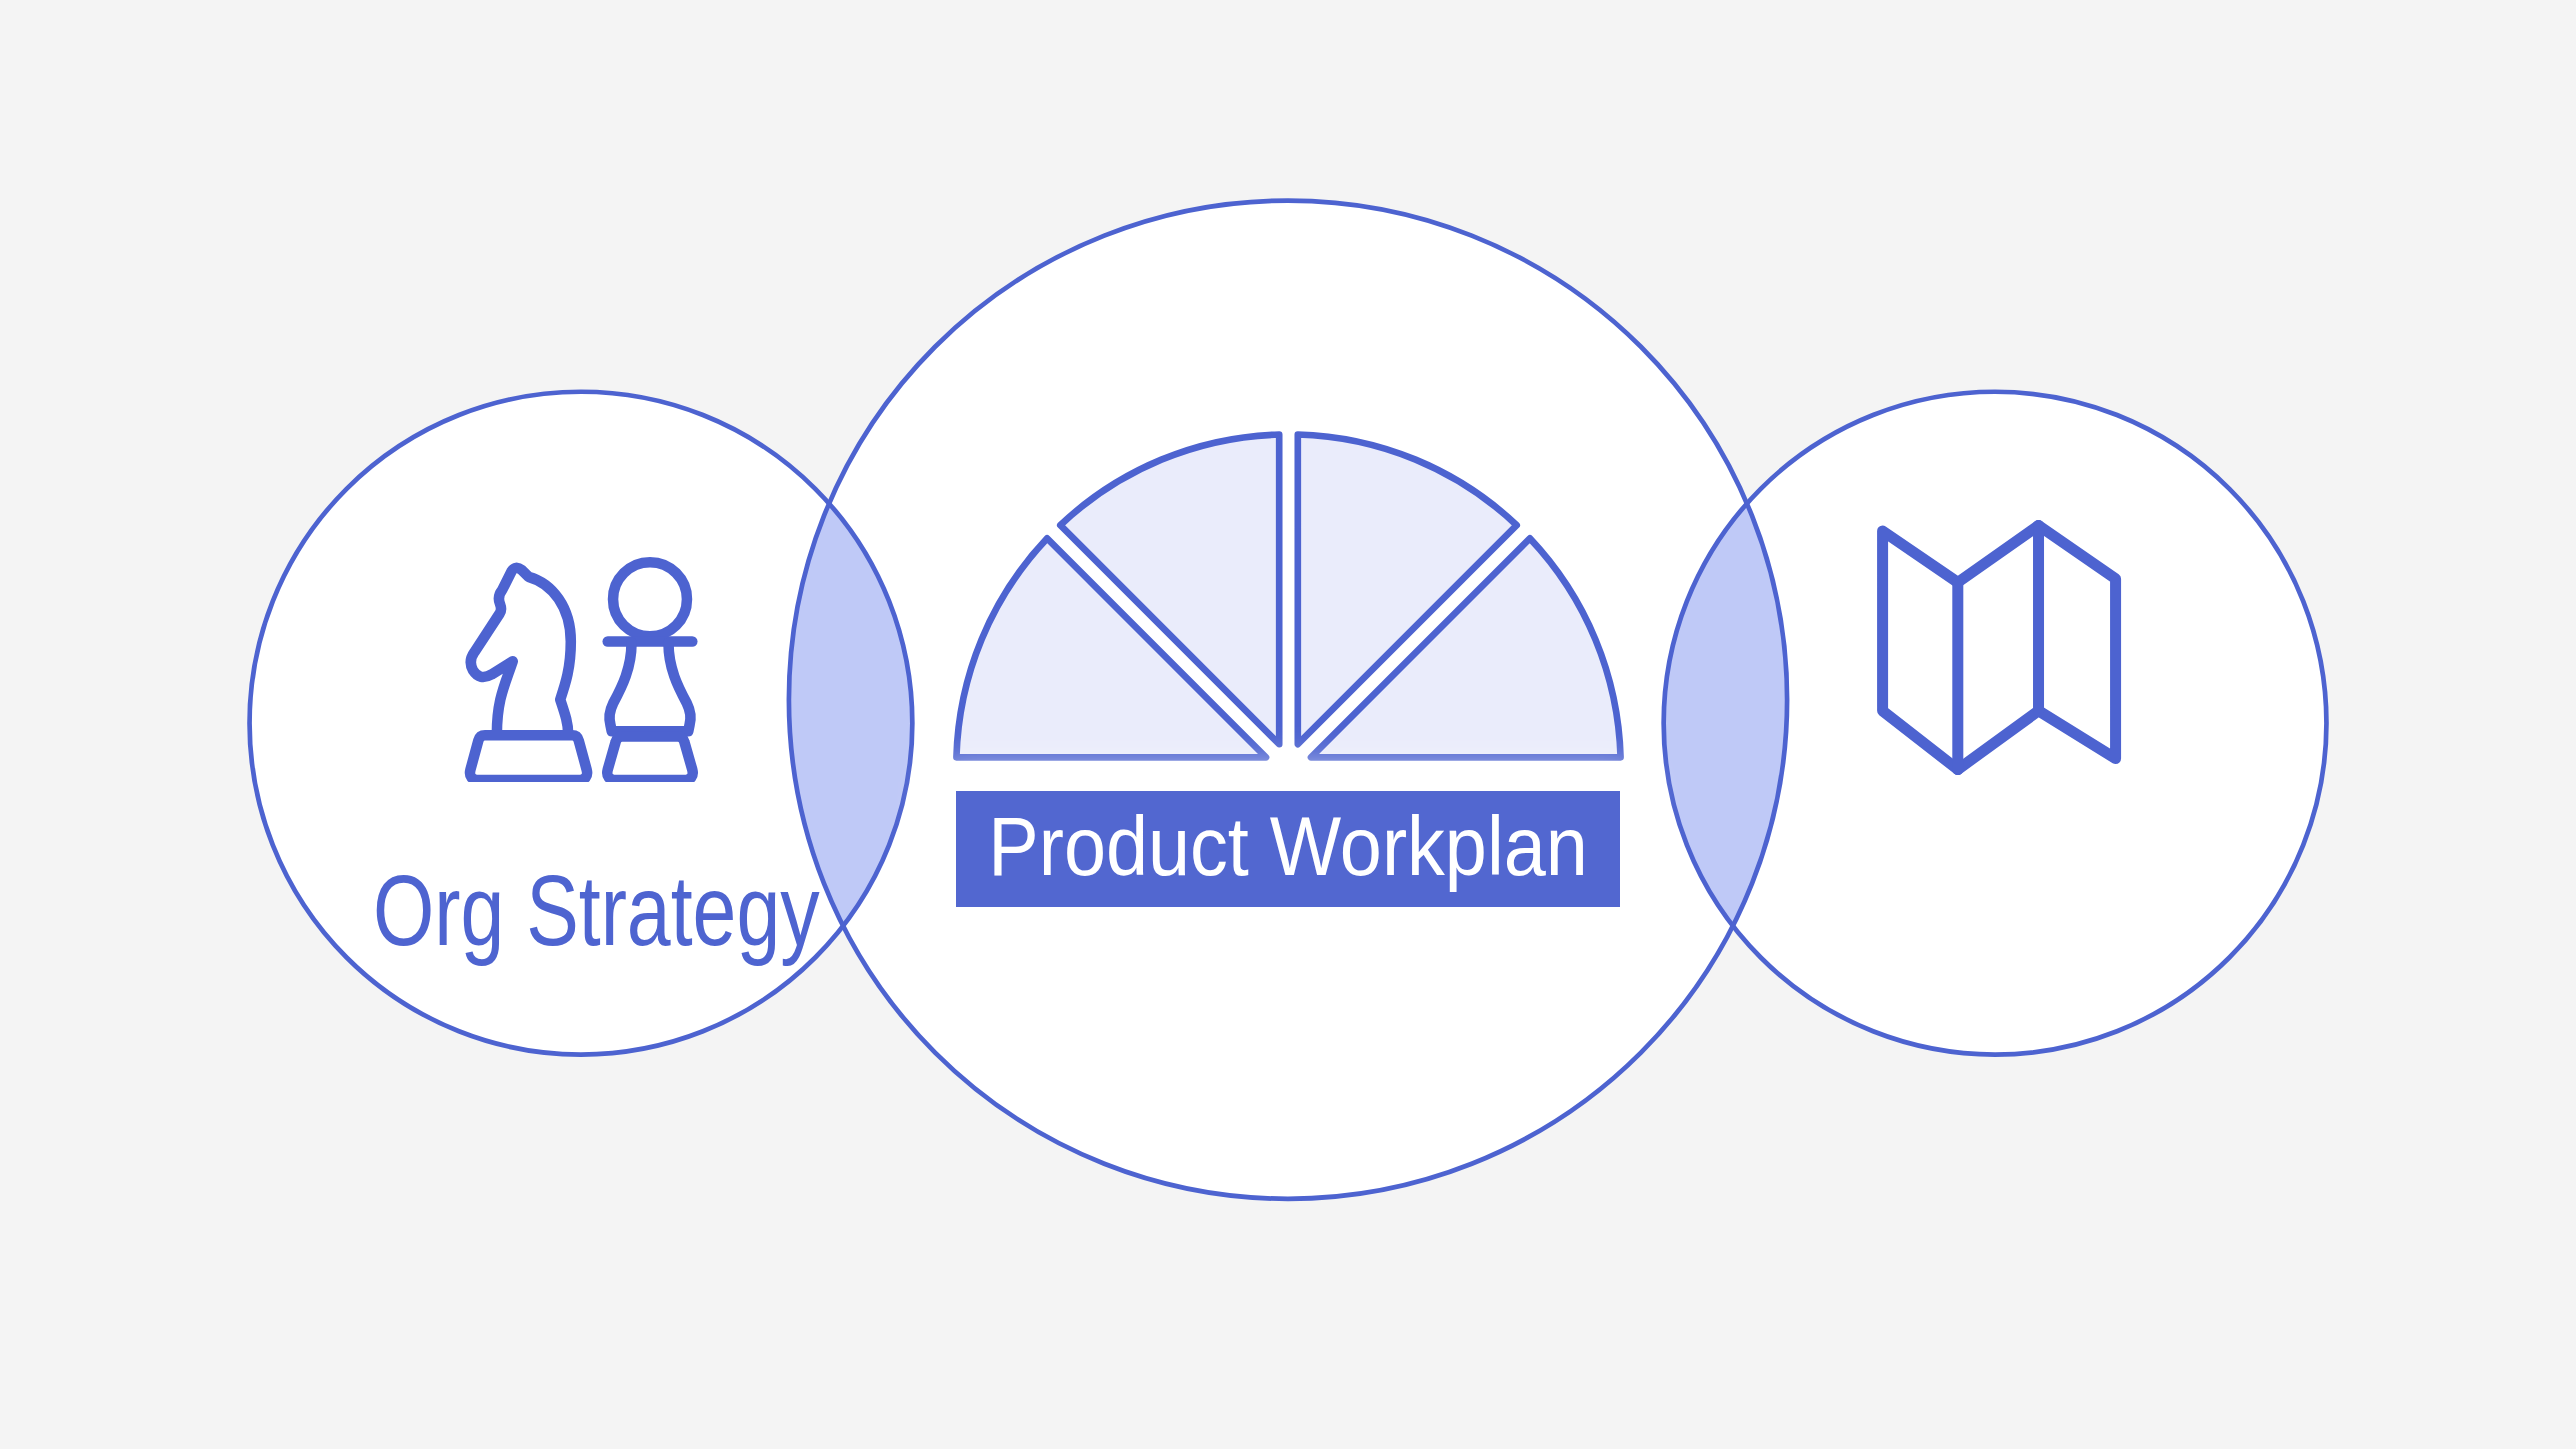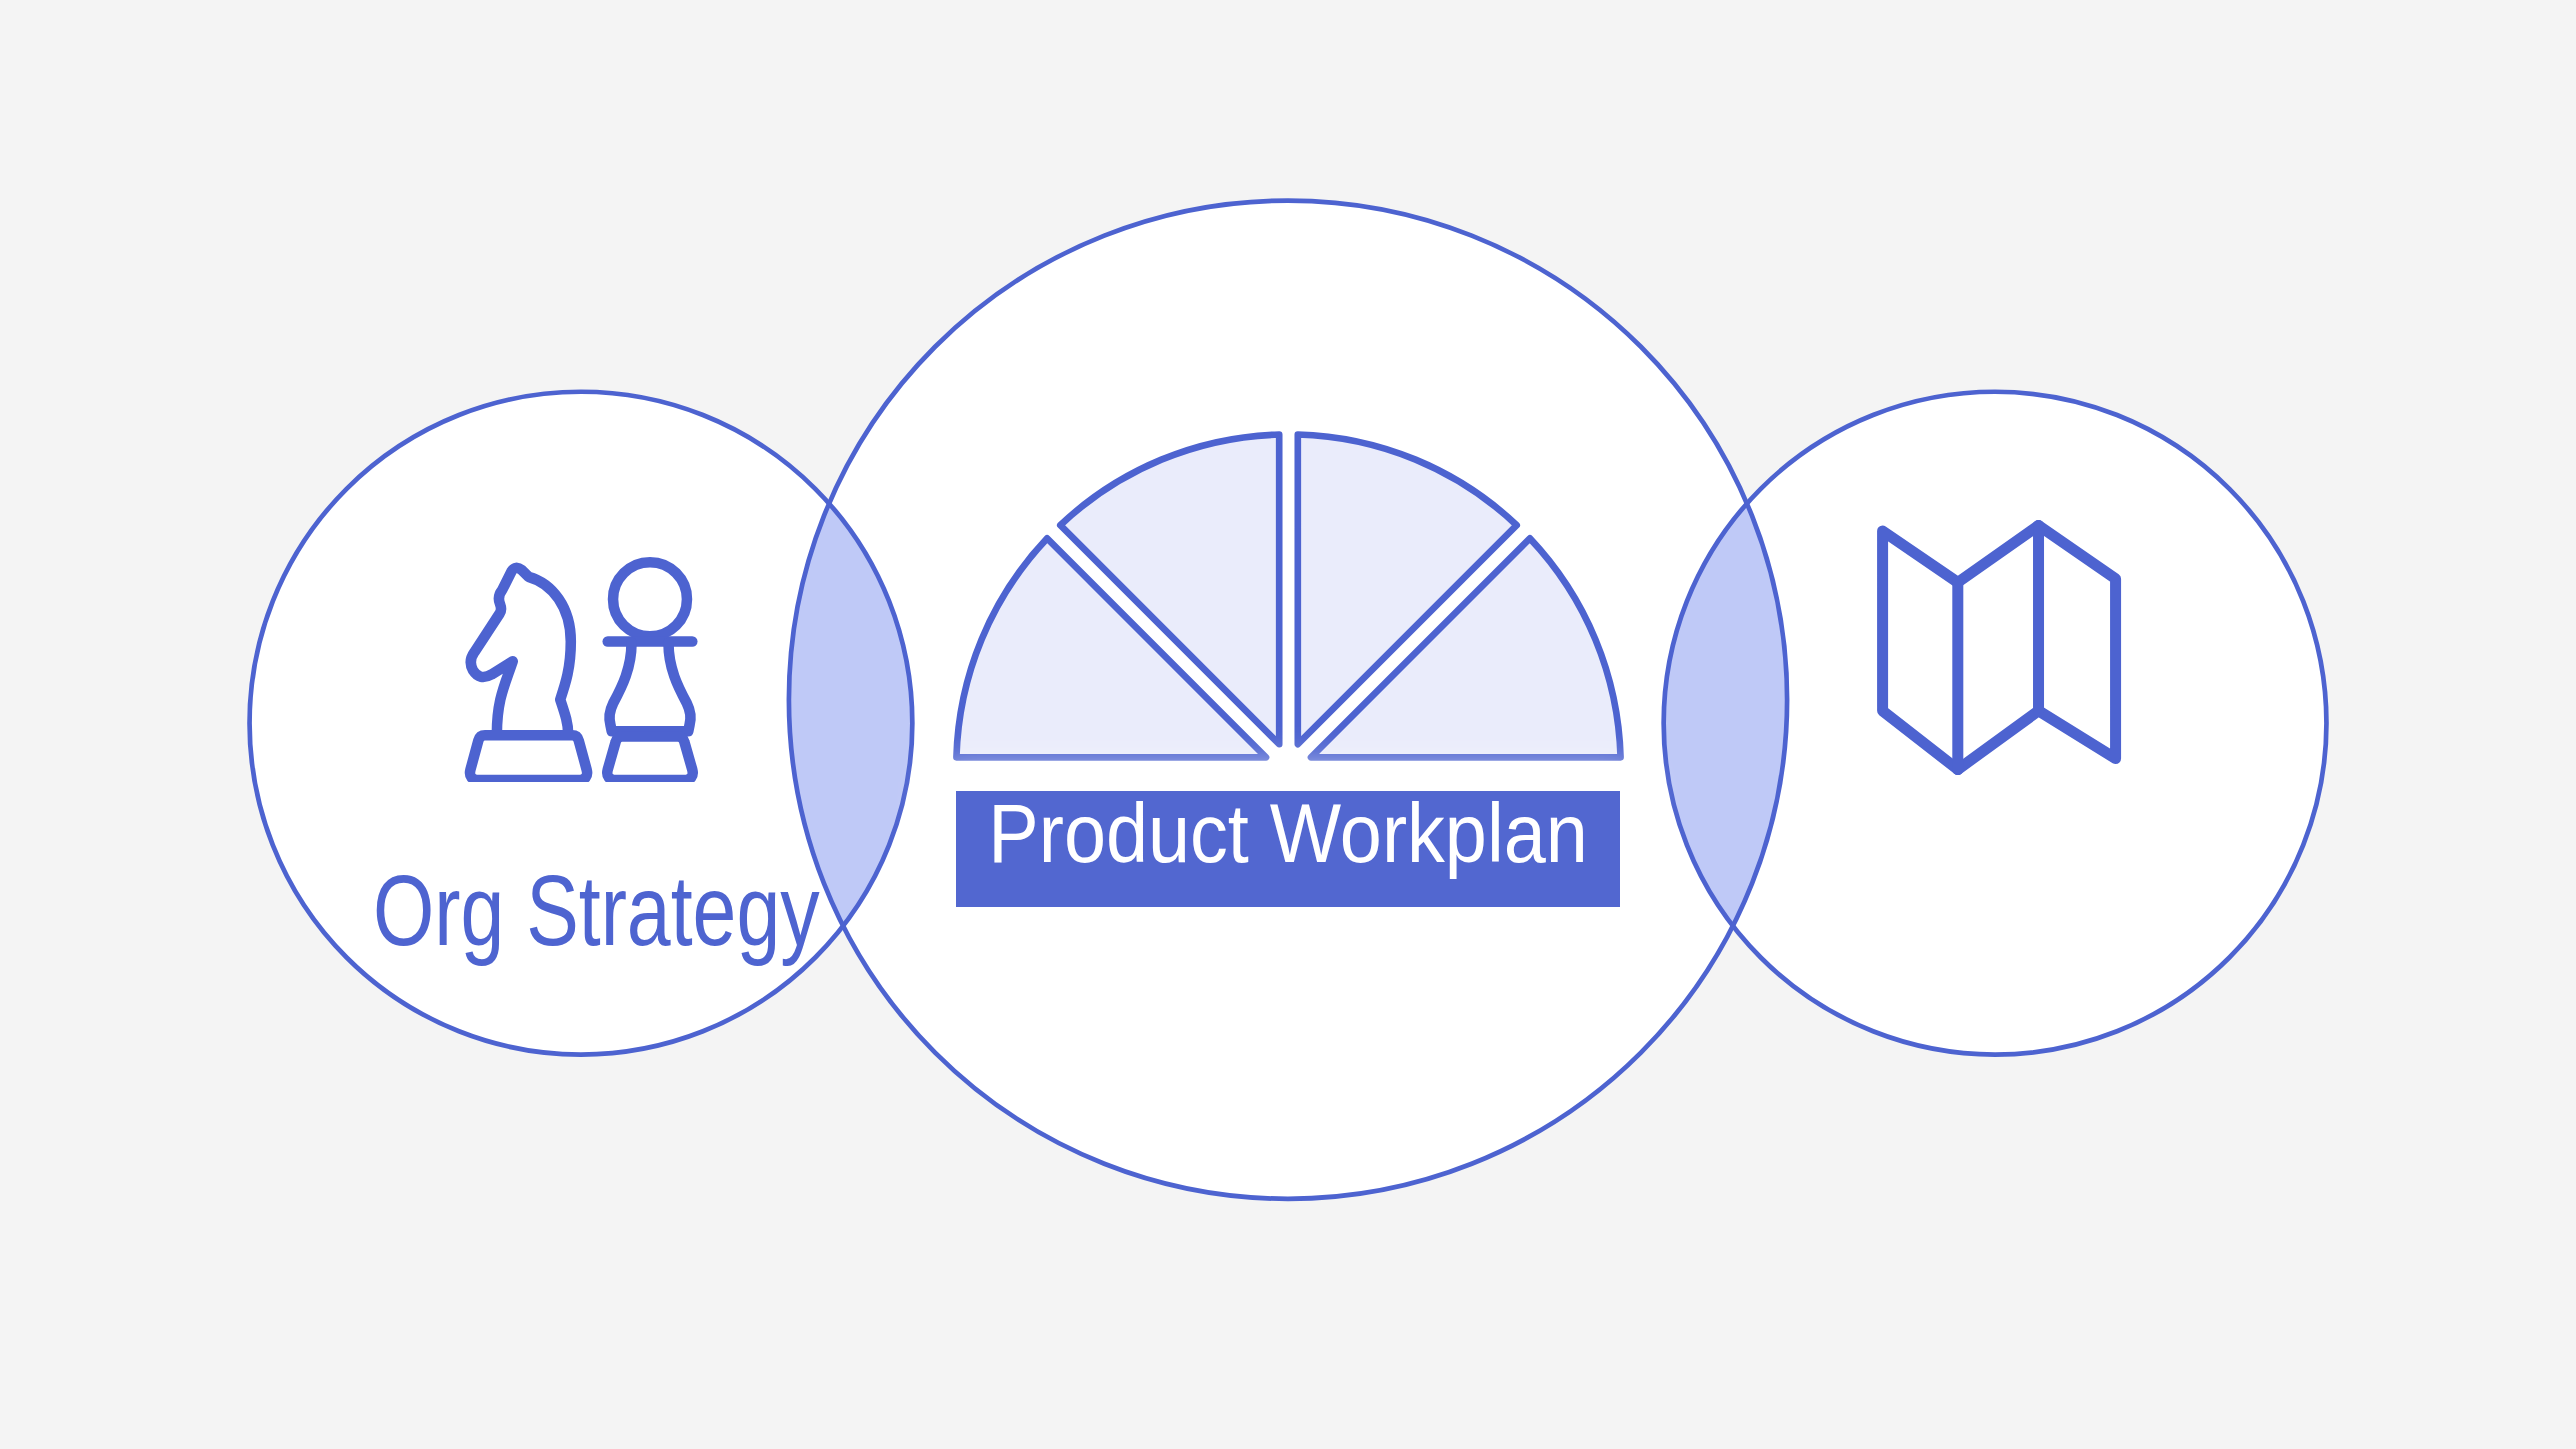--- a/index.html
+++ b/index.html
@@ -60,21 +60,21 @@
     transform-origin: center;
   }
 
   .center-label-box {
     position: absolute;
     left: 956px; top: 791px;
     width: 664px; height: 116px;
     background: var(--label-box-bg);
     box-shadow: 0 0 37px 19px rgba(255,255,255,0.95);
     display: flex;
-    align-items: flex-start;
+    align-items: center;
     justify-content: center;
   }
   .center-label-box .label-text {
     color: var(--label-box-text);
     font-size: 84px;
     font-weight: 400;
     line-height: 1;
     white-space: nowrap;
     display: inline-block;
     transform: scaleX(0.9);

